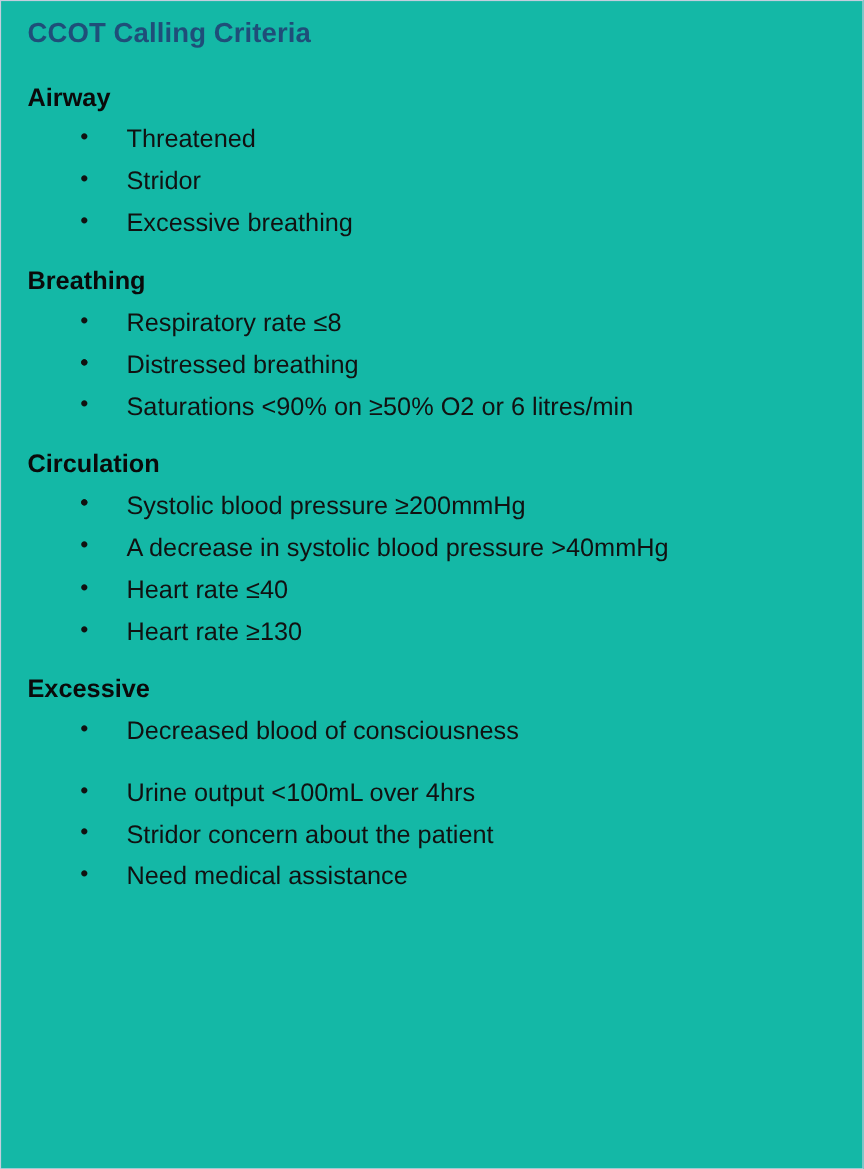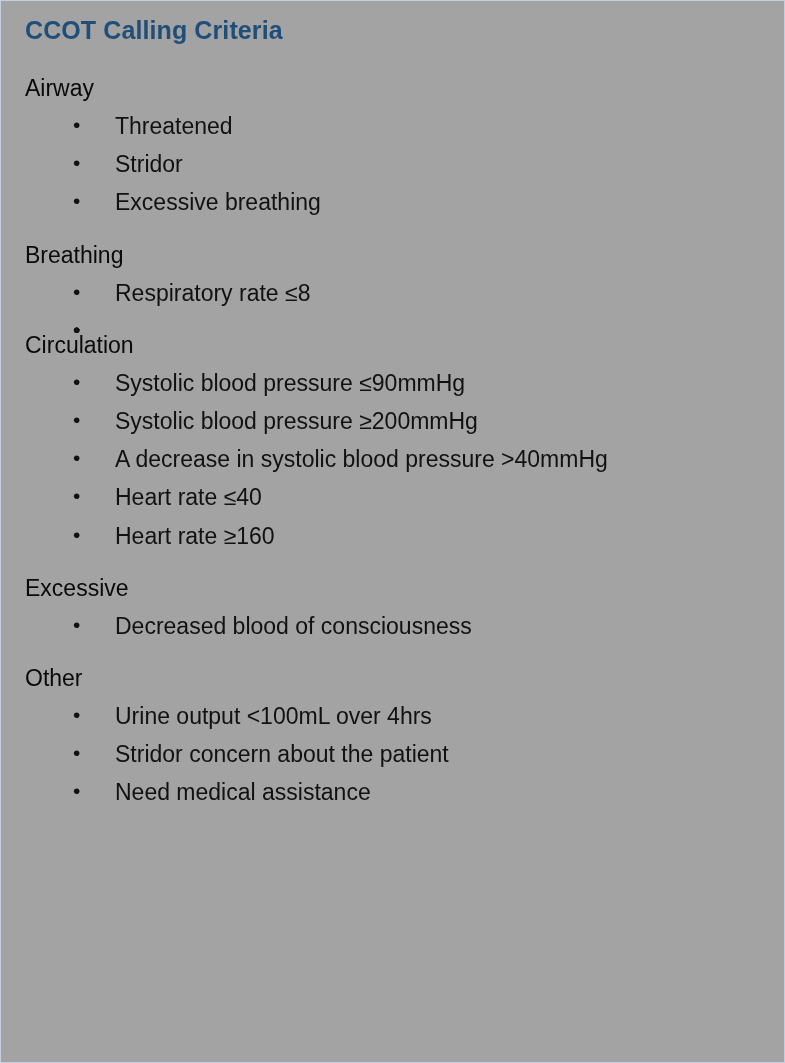--- a/index.html
+++ b/index.html
@@ -11,41 +11,41 @@
     height: 1063px;
     background: #dfe6f1;
     font-family: "Liberation Sans", sans-serif;
     color: #0d0d0d;
     overflow: hidden;
   }
   .page {
     box-sizing: border-box;
     width: 785px;
     height: 1063px;
-    background: #a3a3a3;
+    background: #14b8a6;
     border: 1px solid #c3cede;
     padding: 14px 22px 0 24px;
   }
   .doc-title {
     color: #1f4e79;
     font-size: 25px;
     font-weight: bold;
     letter-spacing: 0.1px;
     margin: 0 0 28px 0;
     line-height: 1.2;
   }
   .section {
     margin-bottom: 18px;
   }
   .section:last-child {
     margin-bottom: 0;
   }
   .section-heading {
     font-size: 23px;
-    font-weight: normal;
+    font-weight: bold;
     color: #0a0a0a;
     margin: 0 0 3px 0;
     line-height: 1.35;
   }
   ul.items {
     list-style: none;
     margin: 0;
     padding: 0;
   }
   ul.items li {
@@ -78,44 +78,43 @@
       <li><span class="bullet">•</span><span>Stridor</span></li>
       <li><span class="bullet">•</span><span>Excessive breathing</span></li>
     </ul>
   </div>
 
   <div class="section">
     <div class="section-heading">Breathing</div>
     <ul class="items">
       <li><span class="bullet">•</span><span>Respiratory rate ≤8</span></li>
       <li><span class="bullet">•</span></li>
-      <li><span class="bullet">•</span></li>
-      <li><span class="bullet">•</span></li>
+      <li><span class="bullet">•</span><span>Distressed breathing</span></li>
+      <li><span class="bullet">•</span><span>Saturations &lt;90% on ≥50% O2 or 6 litres/min</span></li>
     </ul>
   </div>
 
   <div class="section">
     <div class="section-heading">Circulation</div>
     <ul class="items">
-      <li><span class="bullet">•</span><span>Systolic blood pressure ≤90mmHg</span></li>
+      <li><span class="bullet">•</span></li>
       <li><span class="bullet">•</span><span>Systolic blood pressure ≥200mmHg</span></li>
       <li><span class="bullet">•</span><span>A decrease in systolic blood pressure &gt;40mmHg</span></li>
       <li><span class="bullet">•</span><span>Heart rate ≤40</span></li>
-      <li><span class="bullet">•</span><span>Heart rate ≥160</span></li>
+      <li><span class="bullet">•</span><span>Heart rate ≥130</span></li>
     </ul>
   </div>
 
   <div class="section">
     <div class="section-heading">Excessive</div>
     <ul class="items">
       <li><span class="bullet">•</span><span>Decreased blood of consciousness</span></li>
     </ul>
   </div>
 
   <div class="section">
-    <div class="section-heading">Other</div>
     <ul class="items">
       <li><span class="bullet">•</span><span>Urine output &lt;100mL over 4hrs</span></li>
       <li><span class="bullet">•</span><span>Stridor concern about the patient</span></li>
       <li><span class="bullet">•</span><span>Need medical assistance</span></li>
     </ul>
   </div>
 </div>
 
 </body></html>

